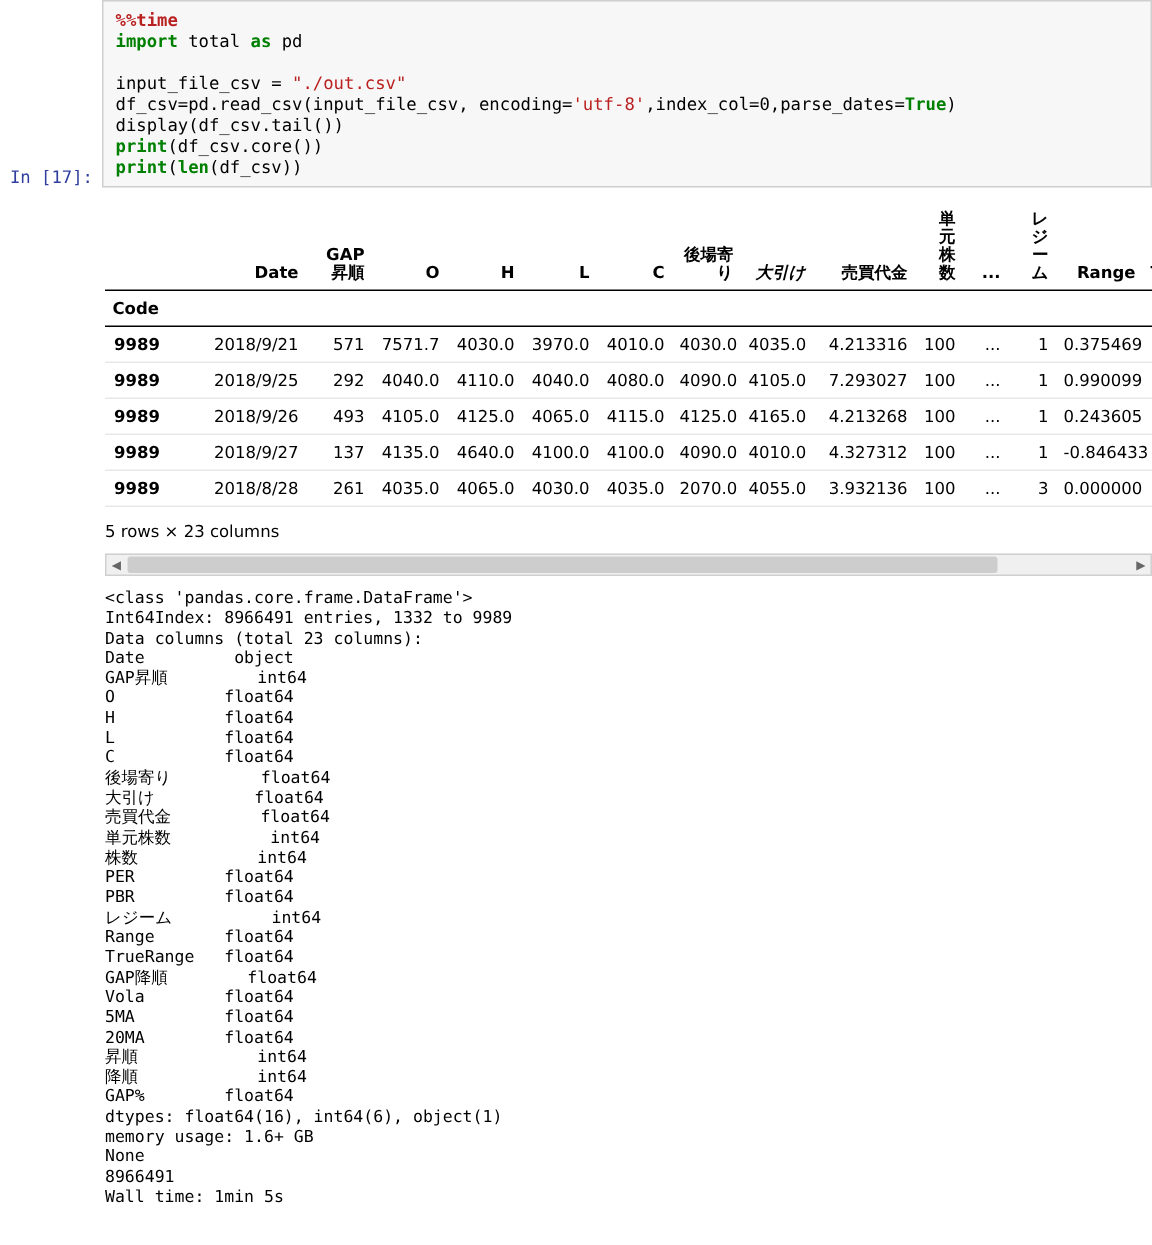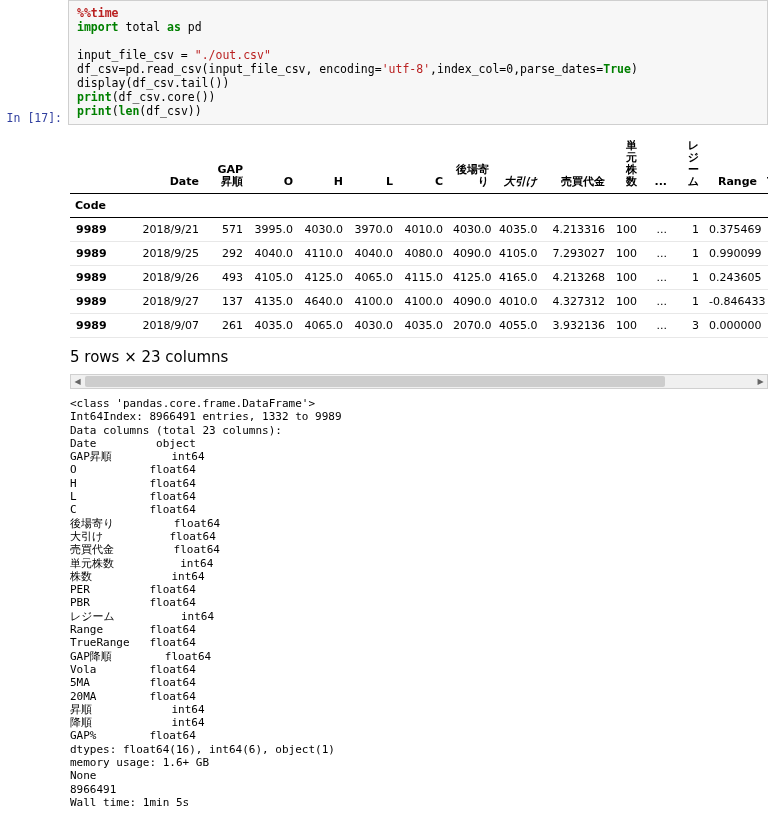--- a/index.html
+++ b/index.html
@@ -98,21 +98,21 @@
     border-bottom: 1px solid #e8e8e8;
   }
   table.df tbody tr td.rowidx {
     font-weight: bold;
     text-align: left;
     padding-left: 6px;
     margin-left: 32px;
   }
   .shape-text {
     font-family: "DejaVu Sans", sans-serif;
-    font-size: 15px;
+    font-size: 11px;
     margin-top: 10px;
     margin-bottom: 8px;
     color: #000;
   }
   
   .hscroll {
     width: 698px;
     height: 15px;
     border: 1px solid #d0d0d0;
     background: #f0f0f0;
@@ -216,21 +216,21 @@
               <th></th>
               <th></th>
               <th></th>
             </tr>
         </thead>
         <tbody id="df-body">
             <tr>
               <td class="rowidx">9989</td>
               <td>2018/9/21</td>
               <td>571</td>
-              <td>3995.0</td>
+              <td>7571.7</td>
               <td>4030.0</td>
               <td>3970.0</td>
               <td>4010.0</td>
               <td>4030.0</td>
               <td>4035.0</td>
               <td>4.213316</td>
               <td>100</td>
               <td>...</td>
               <td>1</td>
               <td>0.375469</td>
@@ -282,21 +282,21 @@
               <td>4010.0</td>
               <td>4.327312</td>
               <td>100</td>
               <td>...</td>
               <td>1</td>
               <td>-0.846433</td>
               <td>-1.560624</td>
             </tr>
             <tr>
               <td class="rowidx">9989</td>
-              <td>2018/9/07</td>
+              <td>2018/8/28</td>
               <td>261</td>
               <td>4035.0</td>
               <td>4065.0</td>
               <td>4030.0</td>
               <td>4035.0</td>
               <td>2070.0</td>
               <td>4055.0</td>
               <td>3.932136</td>
               <td>100</td>
               <td>...</td>

